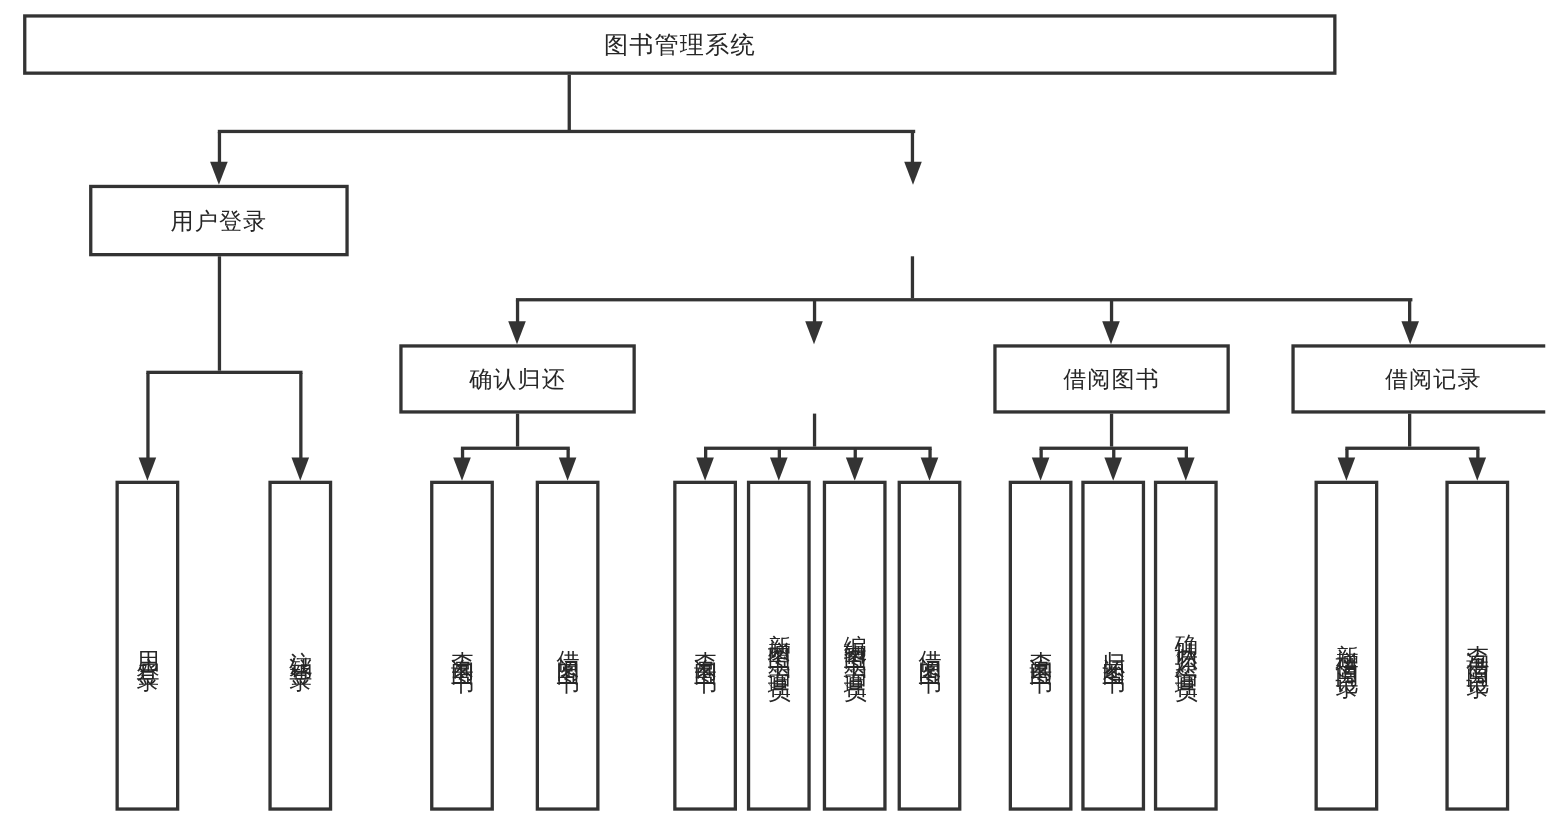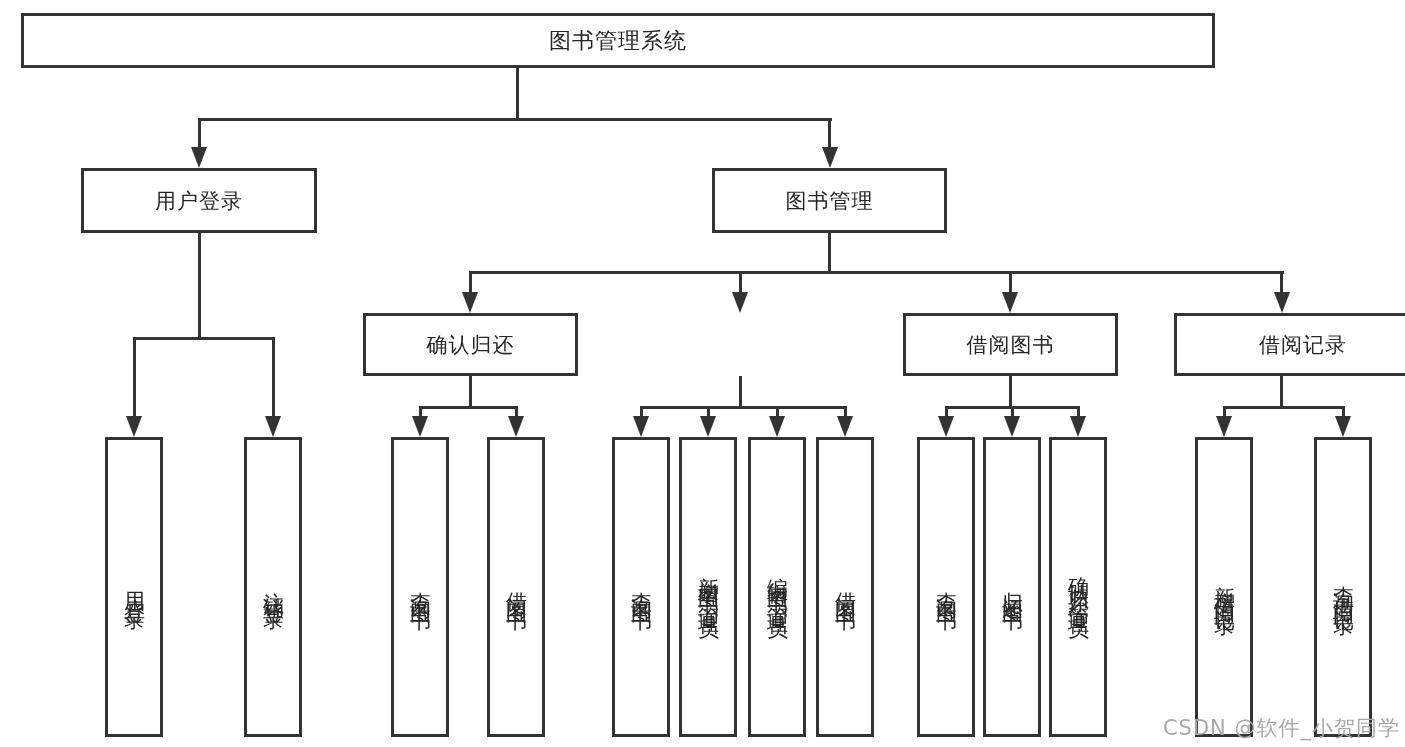--- a/index.html
+++ b/index.html
@@ -57,21 +57,20 @@
   <div class="box root" style="left:21px;top:13px;width:1194px;height:55px">图书管理系统</div>
 
   <div class="vline" style="left:516px;top:68px;height:52px"></div>
   <div class="hline" style="left:198px;top:118px;width:634px"></div>
   <div class="vline" style="left:198px;top:120px;height:29px"></div>
   <div class="arrow" style="left:191px;top:147px"></div>
   <div class="vline" style="left:828px;top:120px;height:29px"></div>
   <div class="arrow" style="left:822px;top:147px"></div>
 
   <div class="box" style="left:81px;top:168px;width:236px;height:65px">用户登录</div>
-  <div class="box" style="left:712px;top:168px;width:235px;height:65px">图书管理</div>
 
   <div class="vline" style="left:198px;top:233px;height:104px"></div>
   <div class="hline" style="left:133px;top:337px;width:142px"></div>
   <div class="vline" style="left:133px;top:339px;height:79px"></div>
   <div class="arrow" style="left:126px;top:416px"></div>
   <div class="vline" style="left:272px;top:339px;height:79px"></div>
   <div class="arrow" style="left:265px;top:416px"></div>
 
   <div class="vline" style="left:828px;top:233px;height:38px"></div>
   <div class="hline" style="left:469px;top:271px;width:815px"></div>
@@ -133,15 +132,14 @@
   <div class="box vbox" style="left:748px;top:437px;width:58px;height:300px">编辑图书（管理员）</div>
   <div class="box vbox" style="left:816px;top:437px;width:58px;height:300px">借阅图书</div>
 
   <div class="box vbox" style="left:917px;top:437px;width:58px;height:300px">查询图书</div>
   <div class="box vbox" style="left:983px;top:437px;width:58px;height:300px">归还图书</div>
   <div class="box vbox" style="left:1049px;top:437px;width:58px;height:300px">确认归还（管理员）</div>
 
   <div class="box vbox" style="left:1195px;top:437px;width:58px;height:300px">新增借阅记录</div>
   <div class="box vbox" style="left:1314px;top:437px;width:58px;height:300px">查询借阅记录</div>
 
-  <div class="watermark">CSDN @软件_小贺同学</div>
 
 </div>
 
 </body></html>

